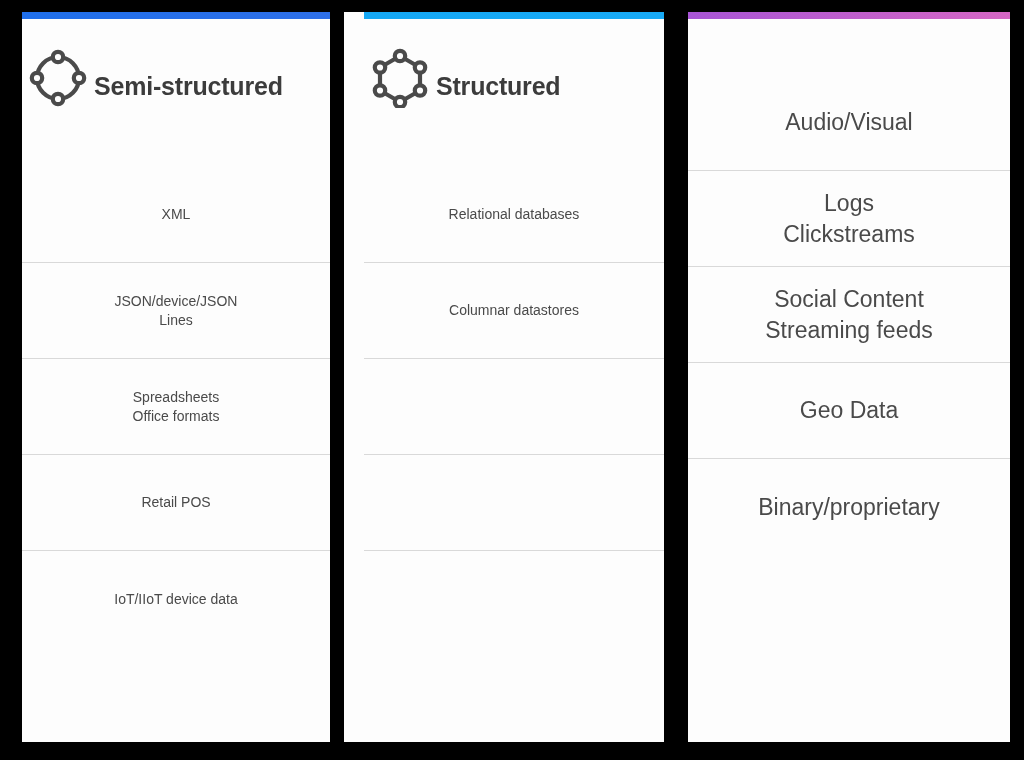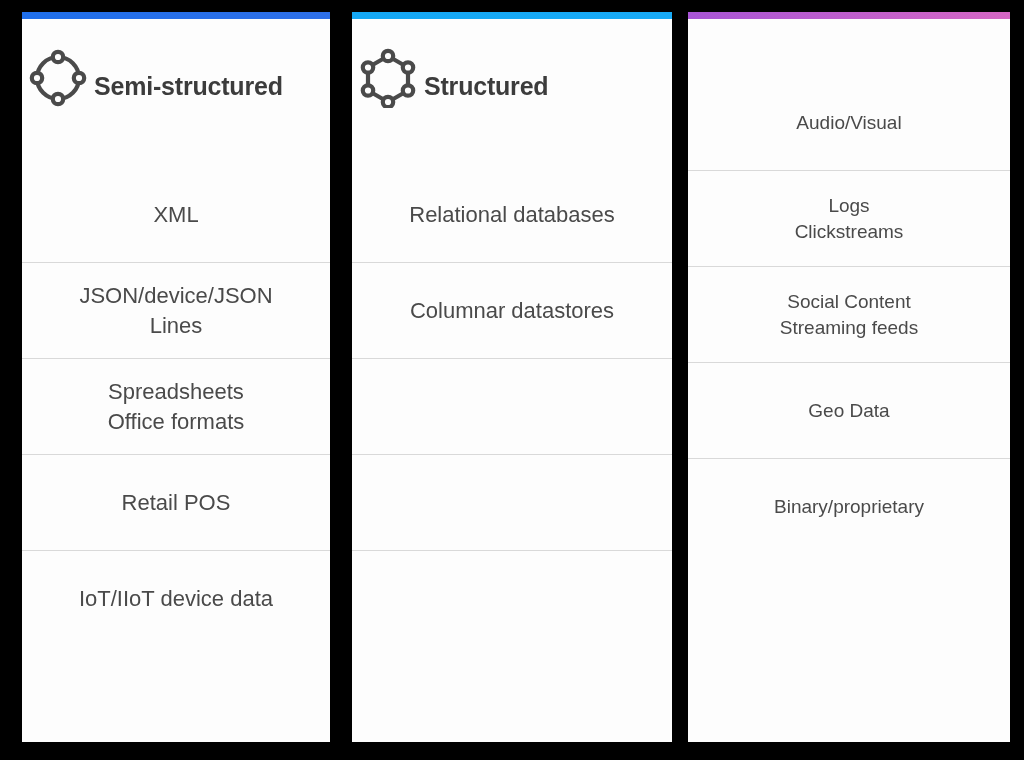--- a/index.html
+++ b/index.html
@@ -28,21 +28,21 @@
     position: absolute;
     top: 12px;
     height: 730px;
     background: #FDFDFD;
     display: flex;
     flex-direction: column;
     overflow: hidden;
   }
 
   .card-1 { left: 22px;  width: 308px; }
-  .card-2 { left: 352px; width: 320px; }
+  .card-2 { left: 344px; width: 320px; padding-left: 20px; }
   .card-3 { left: 688px; width: 322px; }
 
   .accent-bar {
     height: 7px;
     width: 100%;
     flex: 0 0 auto;
   }
 
   .card-head {
     flex: 0 0 auto;
@@ -79,32 +79,32 @@
     flex-direction: column;
   }
 
   .row {
     height: 96px;
     display: flex;
     align-items: center;
     justify-content: center;
     text-align: center;
     padding: 0 10px;
-    font-size: 22px;
+    font-size: 14px;
     color: #4A4A4A;
     line-height: 1.32;
     border-bottom: 1px solid #D9D9D9;
     white-space: pre-line;
   }
 
   .row.row-last { border-bottom: 1px solid #D9D9D9; }
   .row.row-empty { color: transparent; }
   .rows .row:nth-child(5) { border-bottom: none; }
 
-  .card-3 .row { font-size: 19px; }
+  .card-3 .row { font-size: 23px; }
 </style>
 </head>
 <body>
 
 <div class="board">
 
   <div class="card card-1">
     <div class="accent-bar" id="accent-0" style="background: linear-gradient(90deg, rgb(31, 111, 235) 0%, rgb(46, 111, 232) 100%);"></div>
 
     <div class="card-head">

